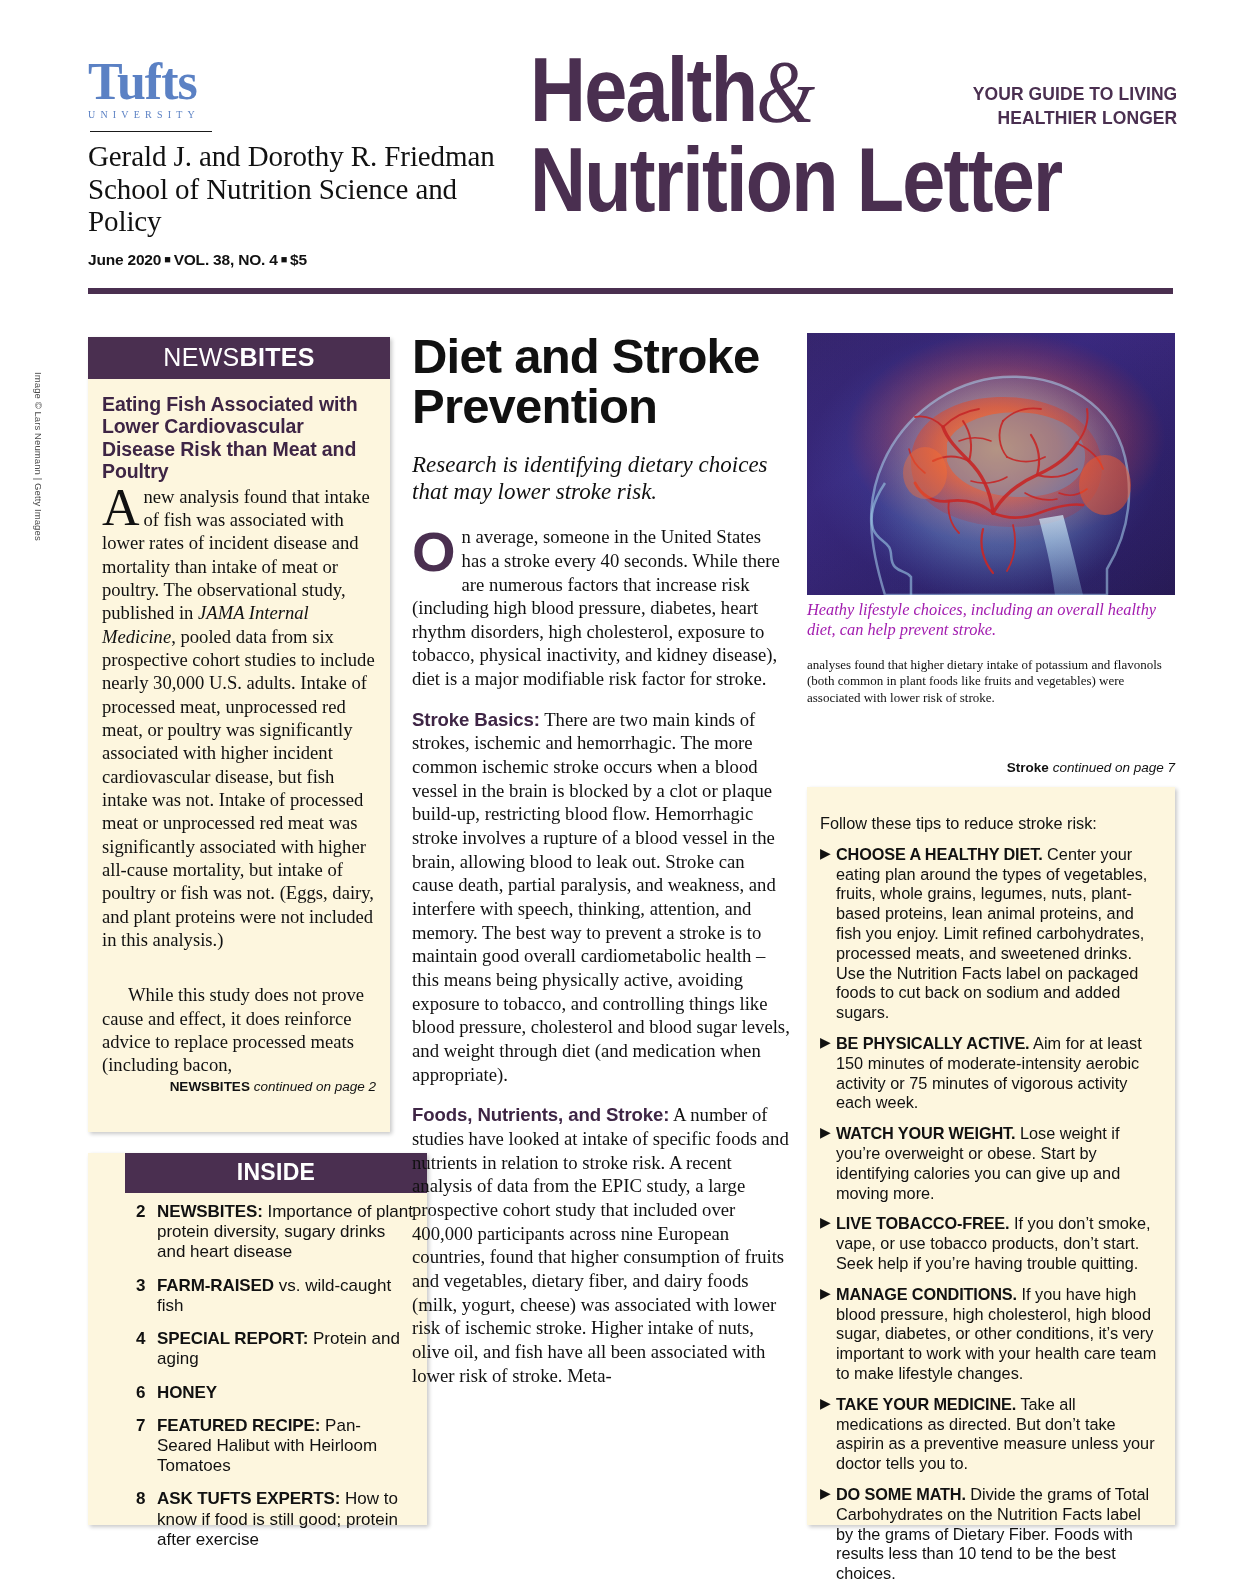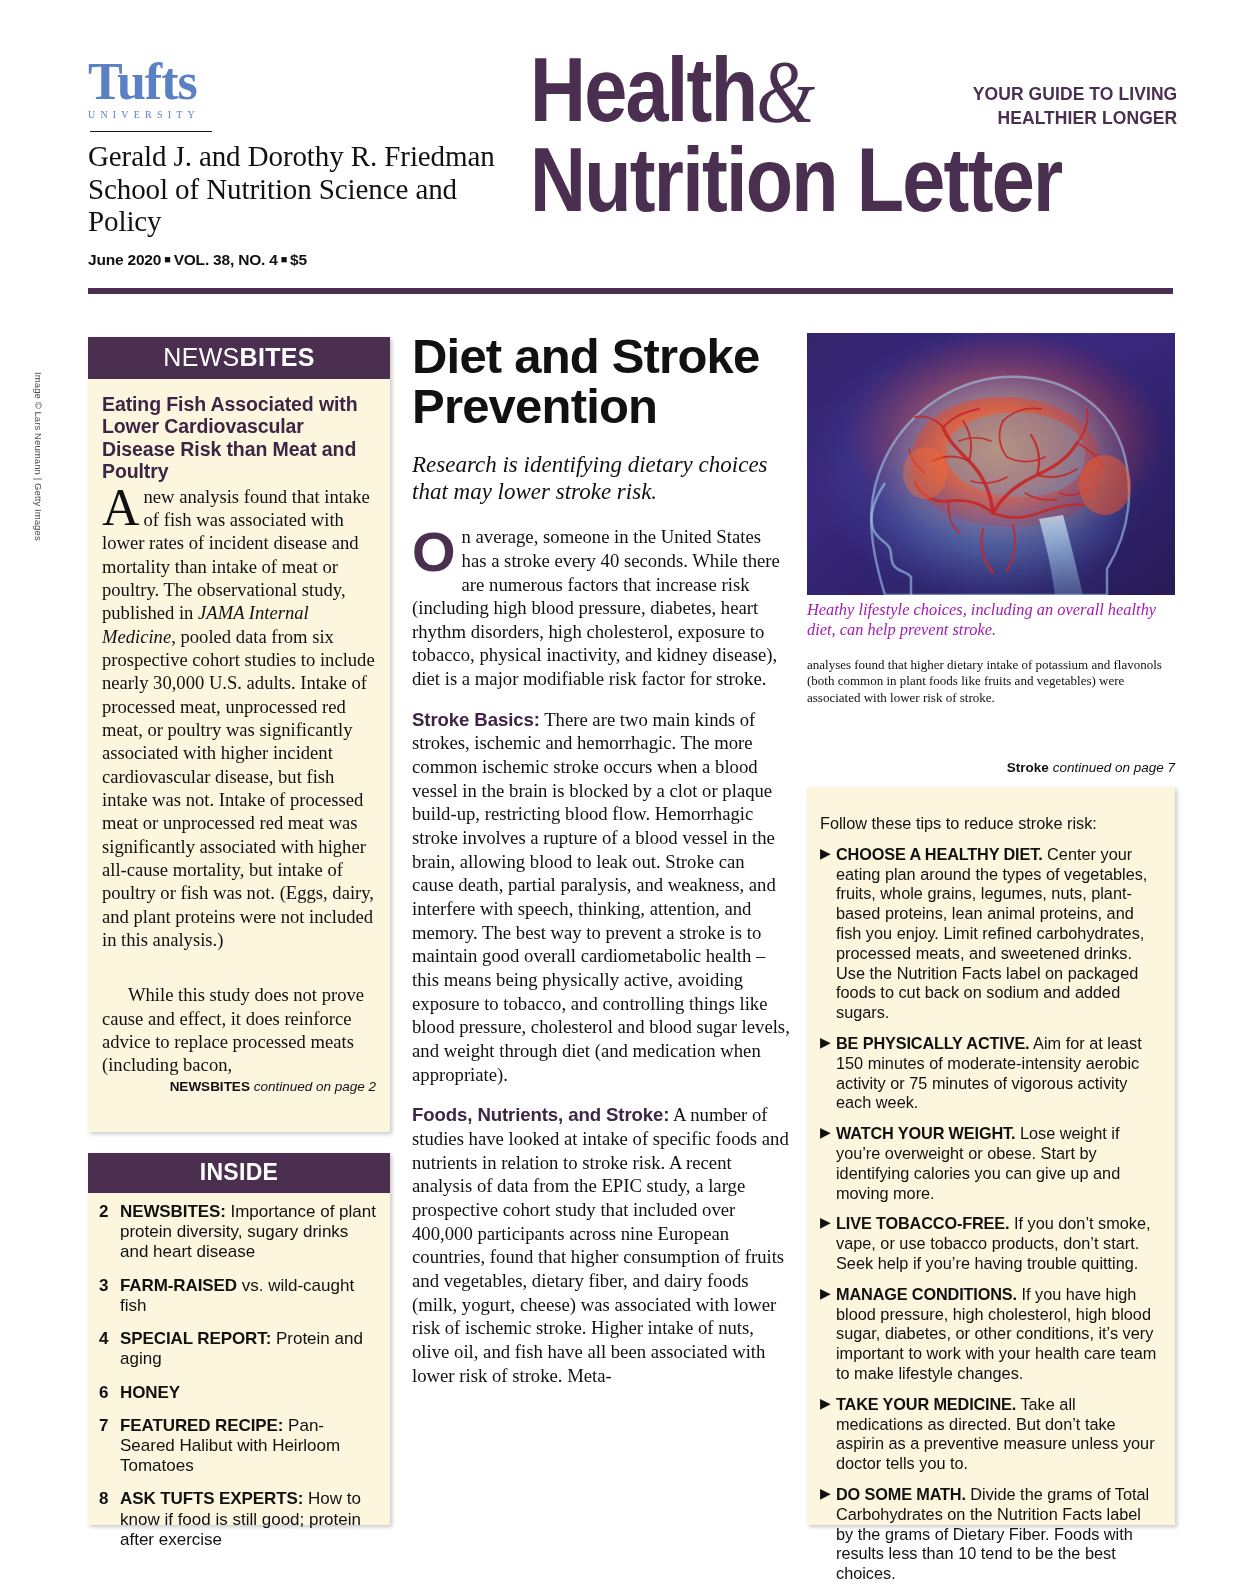--- a/index.html
+++ b/index.html
@@ -199,20 +199,21 @@
     font-style: italic;
     color: #111;
   }
   .nb-cont b { font-style: normal; }
 
   
   #inside-box {
     left: 88px; top: 1153px;
     width: 302px;
     height: 372px;
+    padding-left: 37px;
   }
   #inside-box .box-header {
     font-size: 23px;
     padding: 6px 0 7px 0;
   }
   .inside-list { padding: 9px 13px 10px 11px; }
   .inside-item {
     display: flex;
     font-family: "Liberation Sans Narrow", "Liberation Sans", sans-serif;
     font-size: 17px;

